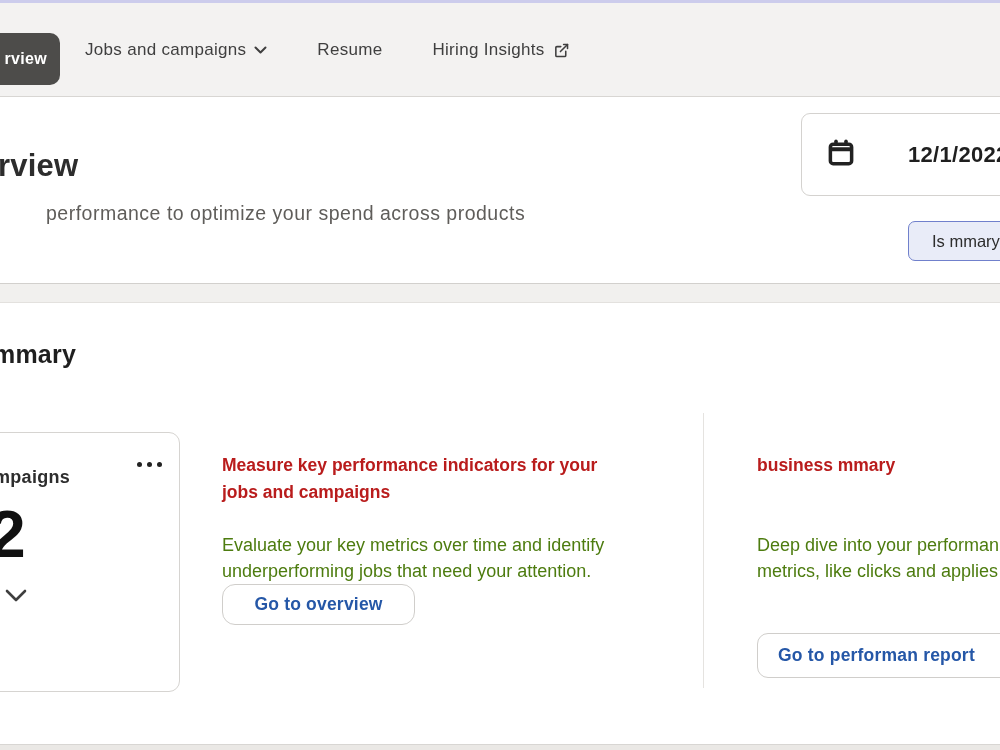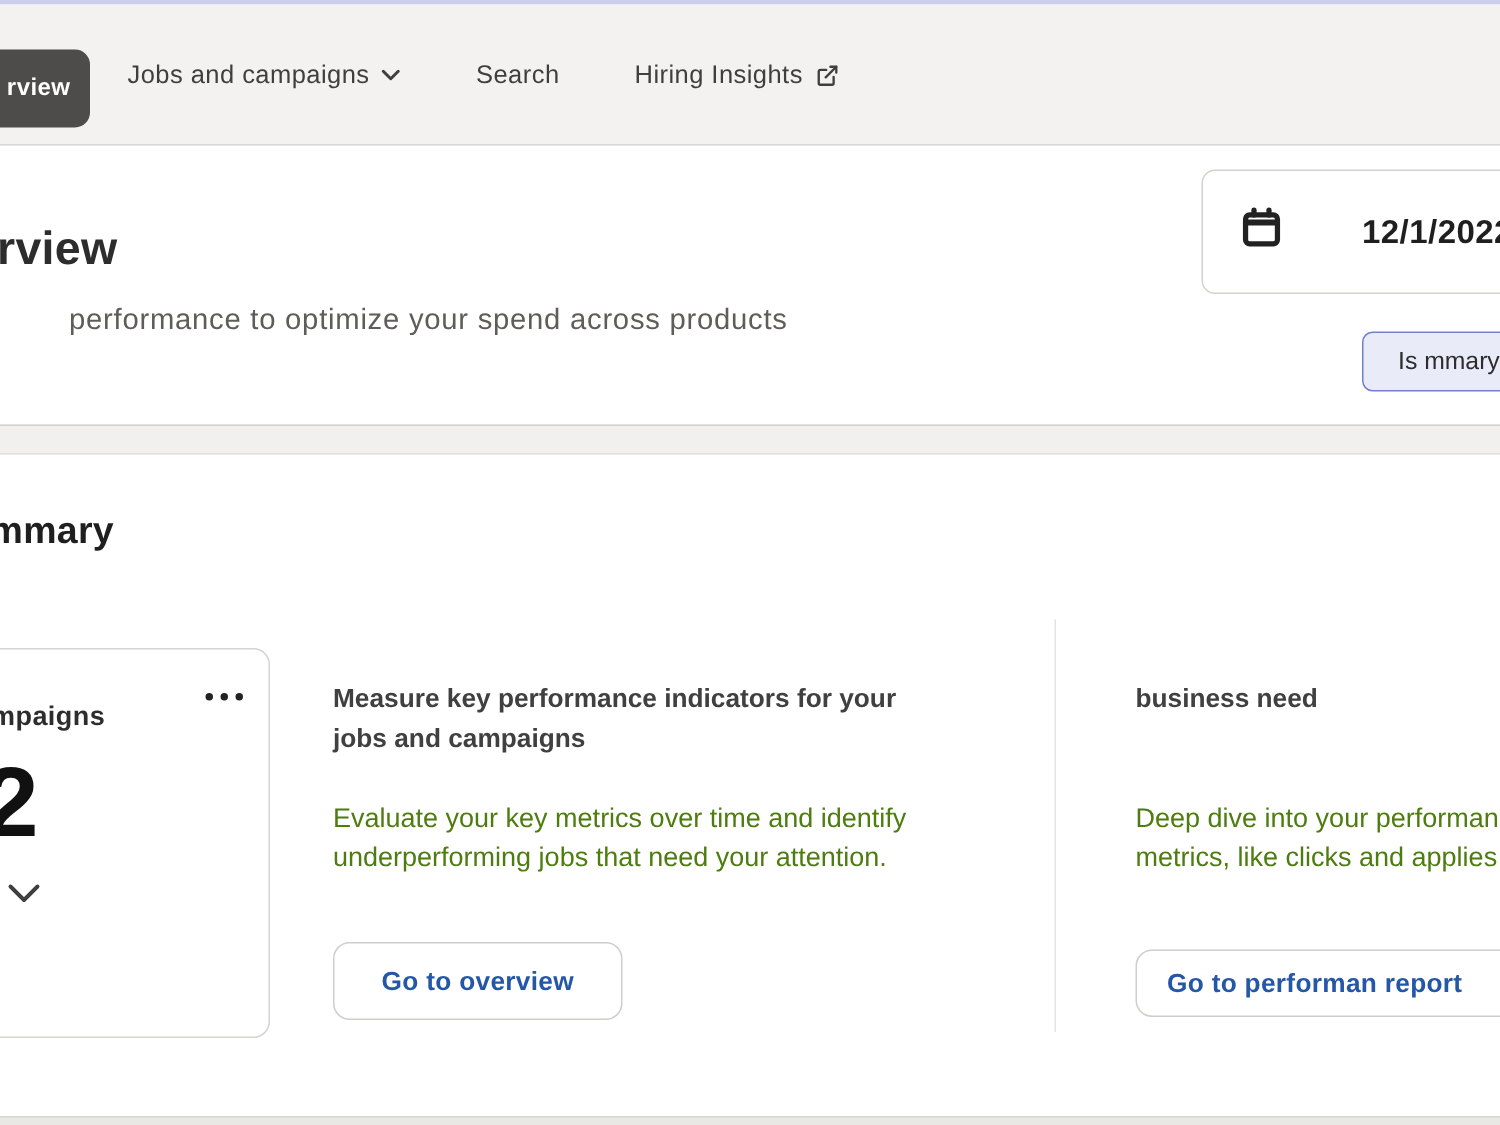--- a/index.html
+++ b/index.html
@@ -80,31 +80,31 @@
     position:absolute; left:246px; top:22px; width:34px; height:18px;
     display:flex; align-items:center; gap:5px; cursor:pointer;
   }
   .card-menu i { width:5px; height:5px; border-radius:50%; background:#222; }
   .card-value {
     position:absolute; left:98px; top:68px;
     font-size:66px; line-height:66px; font-weight:bold; color:#111111;
   }
   .card-chevron { position:absolute; left:114px; top:156px; cursor:pointer; }
   .v-divider { position:absolute; left:703px; top:413px; width:1px; height:275px; background:#e5e3e0; }
-  .block-heading { position:absolute; top:452px; font-size:17.5px; font-weight:bold; color:#404040; line-height:27px; white-space:nowrap; }
+  .block-heading { position:absolute; top:452px; font-size:17.5px; font-weight:bold; color:#b91c1c; line-height:27px; white-space:nowrap; }
   .block-desc   { position:absolute; top:532px; font-size:18px; color:#4d7c0f; line-height:26px; white-space:nowrap; }
   .mid   { left:222px; }
   .right { left:757px; }
   .btn-secondary {
     position:absolute; background:#ffffff; border:1px solid #d0cecb; border-radius:11px;
     color:#2557a7; font-weight:bold; font-size:17.5px; letter-spacing:0.2px;
     box-sizing:border-box; display:flex; align-items:center; justify-content:center;
     white-space:nowrap; cursor:pointer;
   }
-  .btn-overview { left:222px; top:628px; width:193px; height:52px; }
+  .btn-overview { left:222px; top:584px; width:193px; height:41px;border-radius:13px; }
   .btn-report   { left:757px; top:633px; width:272px; height:45px; justify-content:flex-start; padding-left:20px; }
 </style>
 </head>
 <body>
 
 <div class="top-strip"></div>
 
 <div class="navbar">
   <div class="nav-tab-active">
     <span>rview</span>
@@ -112,21 +112,21 @@
   <div class="nav-items">
     <div class="nav-item">
       <span>Jobs and campaigns</span>
       <span>
         <svg width="13" height="9" viewBox="0 0 13 9">
             <polyline points="1.5,1.5 6.5,6.5 11.5,1.5" fill="none" stroke="#3f3f3f" stroke-width="2" stroke-linecap="round" stroke-linejoin="round"></polyline>
           </svg>
       </span>
     </div>
     <div class="nav-item">
-      <span>Search</span>
+      <span>Resume</span>
     </div>
     <div class="nav-item">
       <span>Hiring Insights</span>
       <span>
         <svg width="17" height="17" viewBox="0 0 24 24" fill="none" stroke="#3f3f3f" stroke-width="2.2" stroke-linecap="round" stroke-linejoin="round">
             <path d="M18 13v6a1.5 1.5 0 0 1-1.5 1.5h-11A1.5 1.5 0 0 1 4 19V8a1.5 1.5 0 0 1 1.5-1.5H11"></path>
             <path d="M15 3.5h5.5V9"></path>
             <path d="M10.5 13.5 20.5 3.5"></path>
           </svg>
       </span>
@@ -180,21 +180,21 @@
 </div>
 <div class="block-desc mid">
   <div>Evaluate your key metrics over time and identify</div>
   <div>underperforming jobs that need your attention.</div>
 </div>
 <div class="btn-secondary btn-overview">
   <span>Go to overview</span>
 </div>
 
 <div class="block-heading right">
-  <div>business need</div>
+  <div>business mmary</div>
 </div>
 <div class="block-desc right">
   <div>Deep dive into your performan</div>
   <div>metrics, like clicks and applies</div>
 </div>
 <div class="btn-secondary btn-report">
   <span>Go to performan report</span>
 </div>
 
 <div class="bottom-strip"></div>

